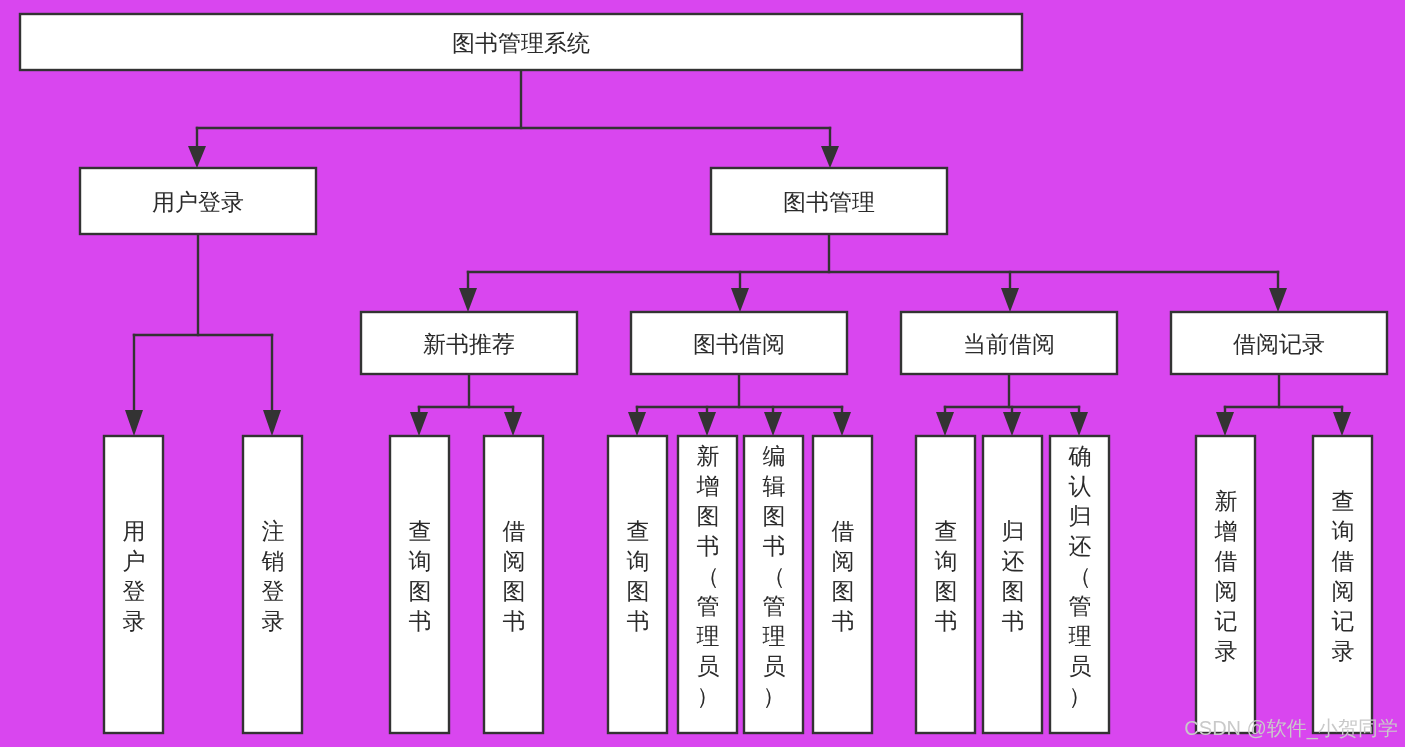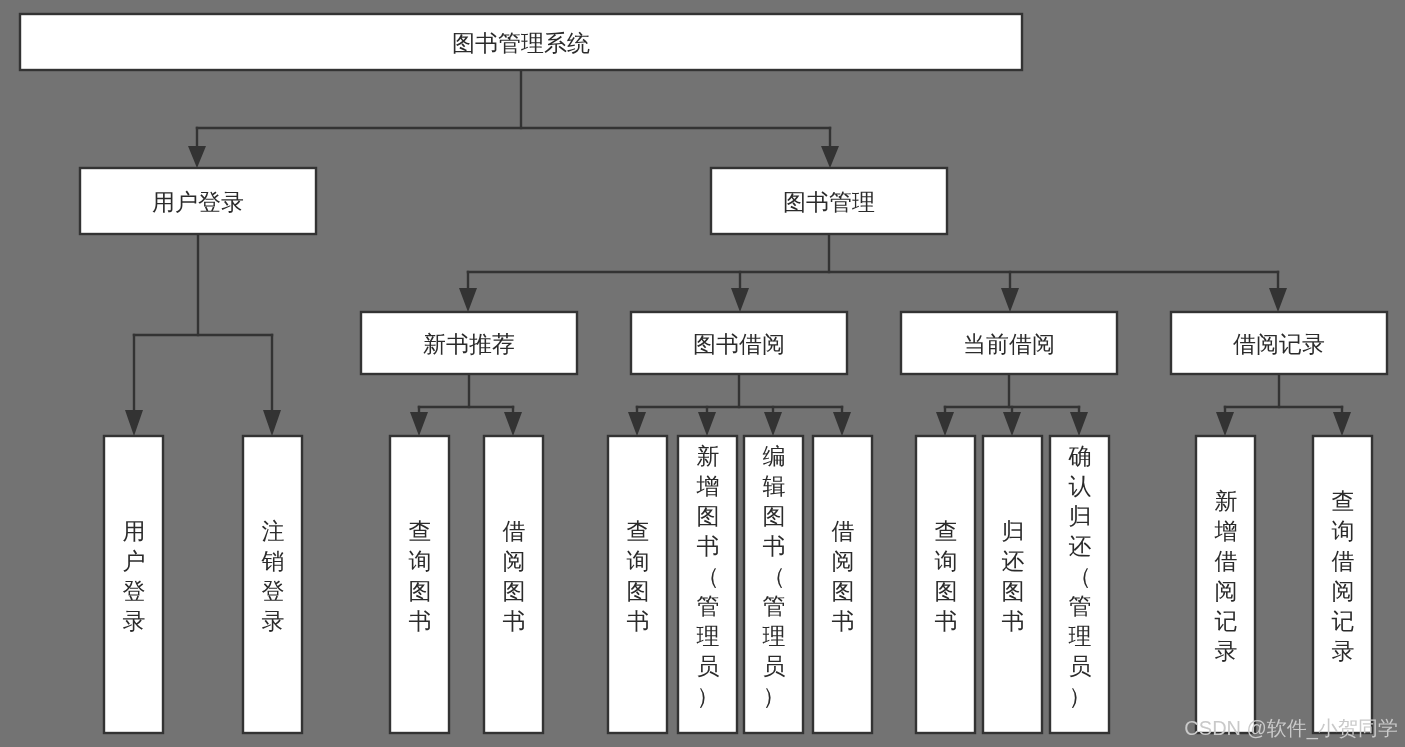--- a/index.html
+++ b/index.html
@@ -7,21 +7,21 @@
     padding: 0;
     background: #ffffff;
   }
   body {
     font-family: "Liberation Sans", "DejaVu Sans", sans-serif;
   }
   #diagram-root {
     position: relative;
     width: 1405px;
     height: 747px;
-    background: #737373;
+    background: #d946ef;
     overflow: hidden;
   }
   svg#flow-svg {
     position: absolute;
     left: 0;
     top: 0;
     width: 1405px;
     height: 747px;
     display: block;
   }

